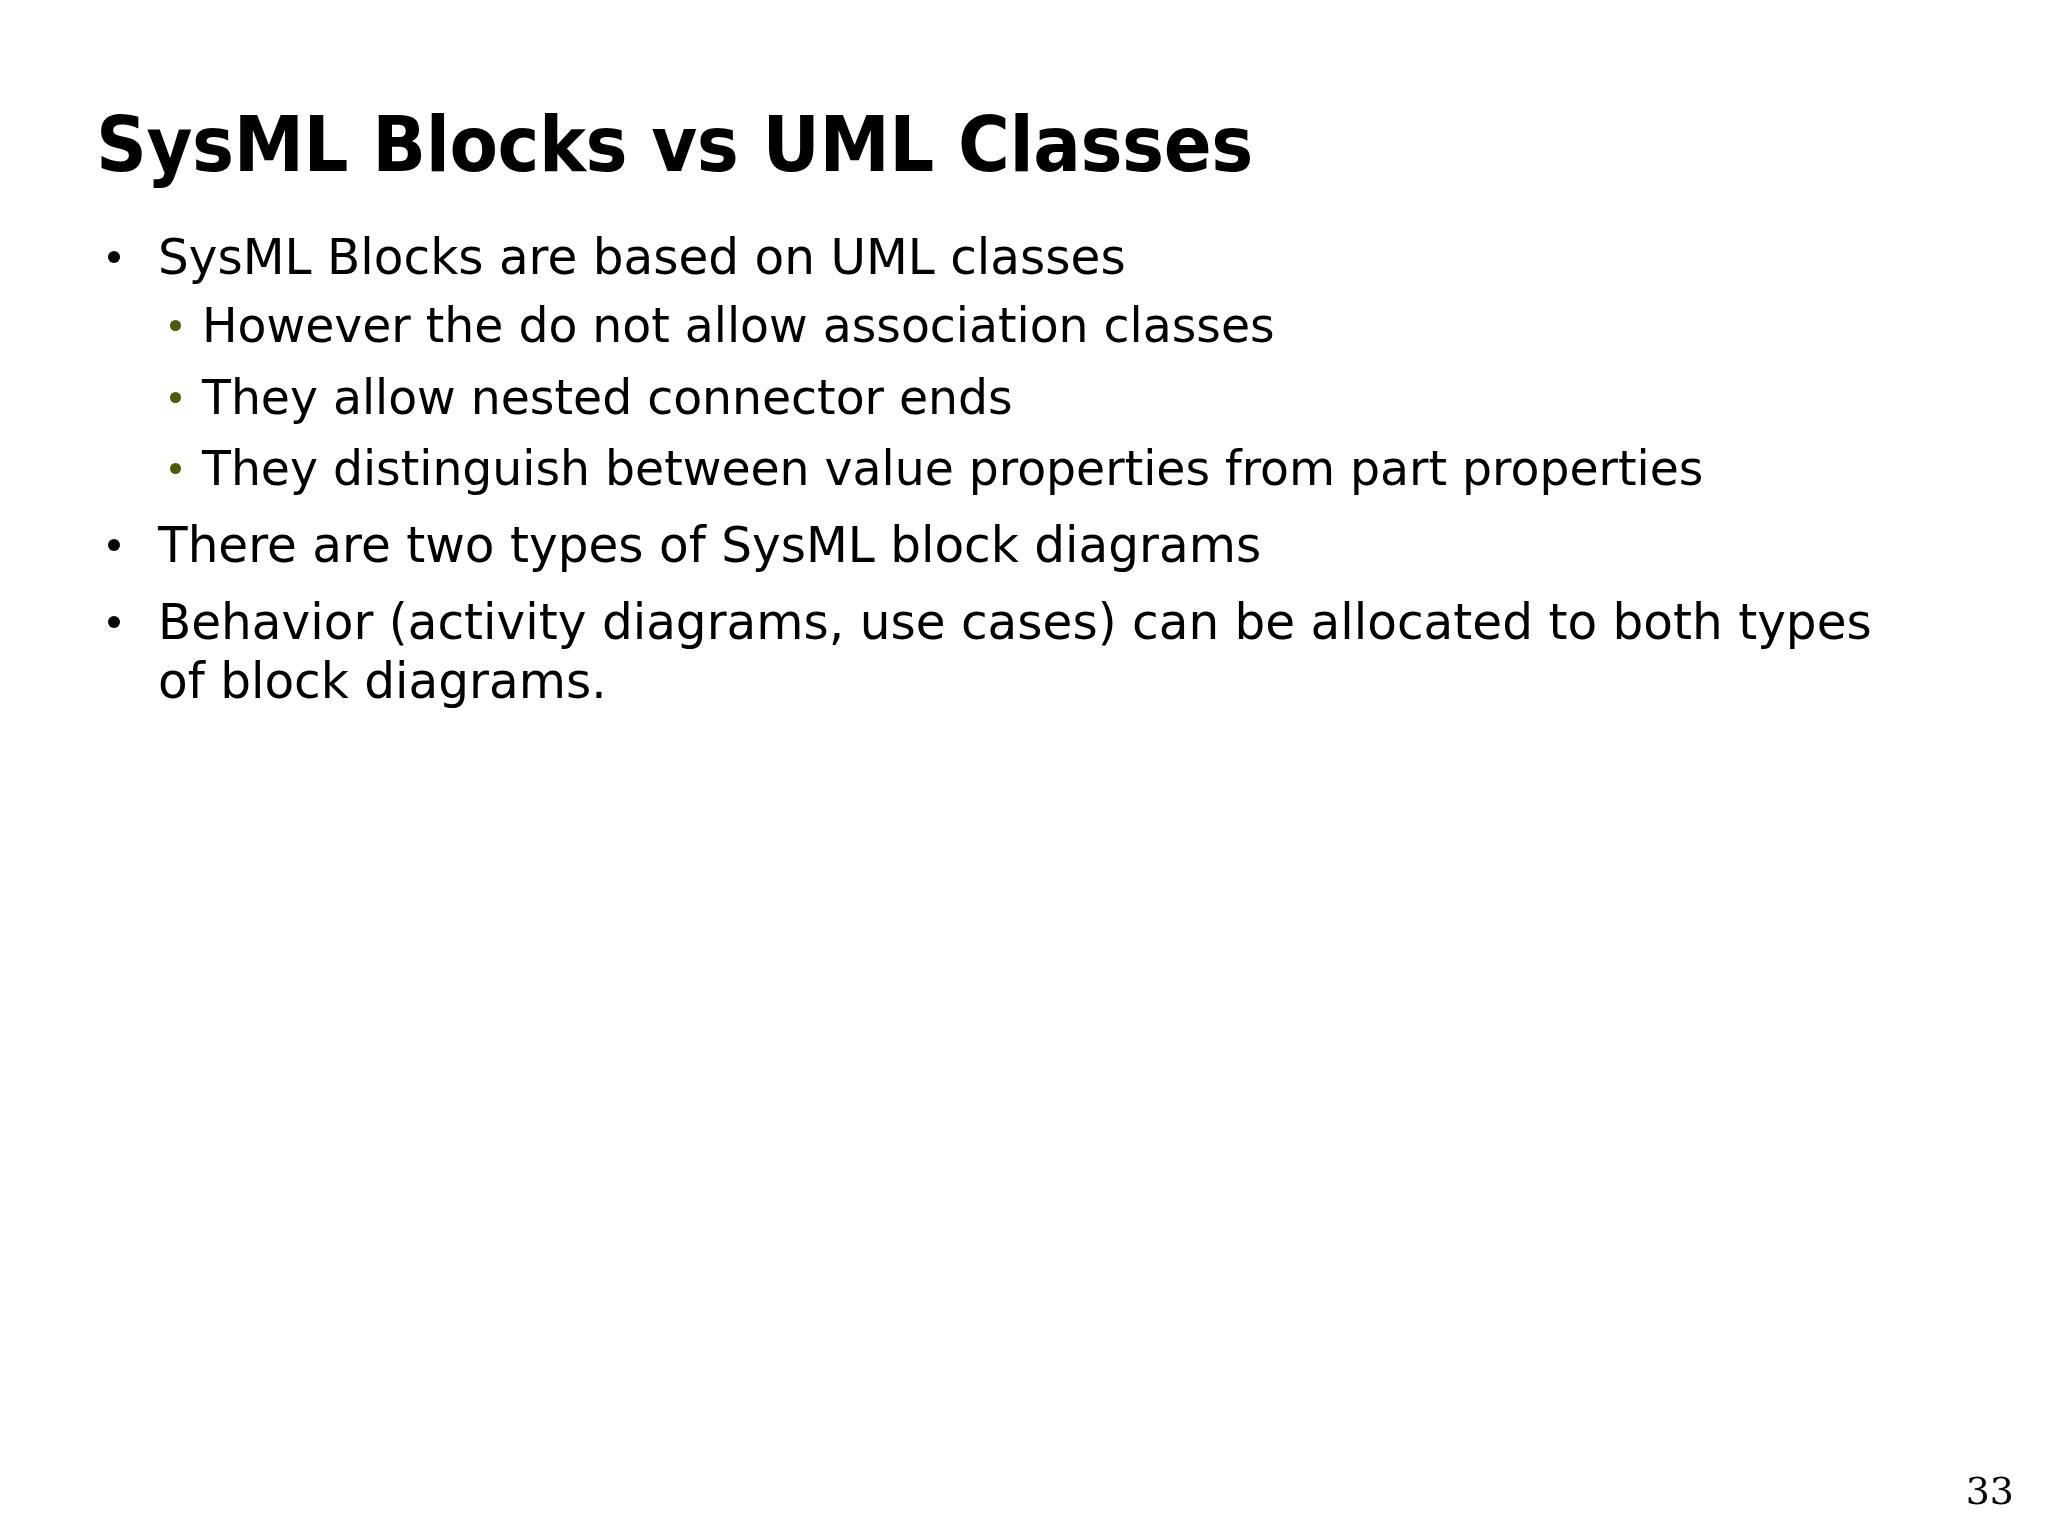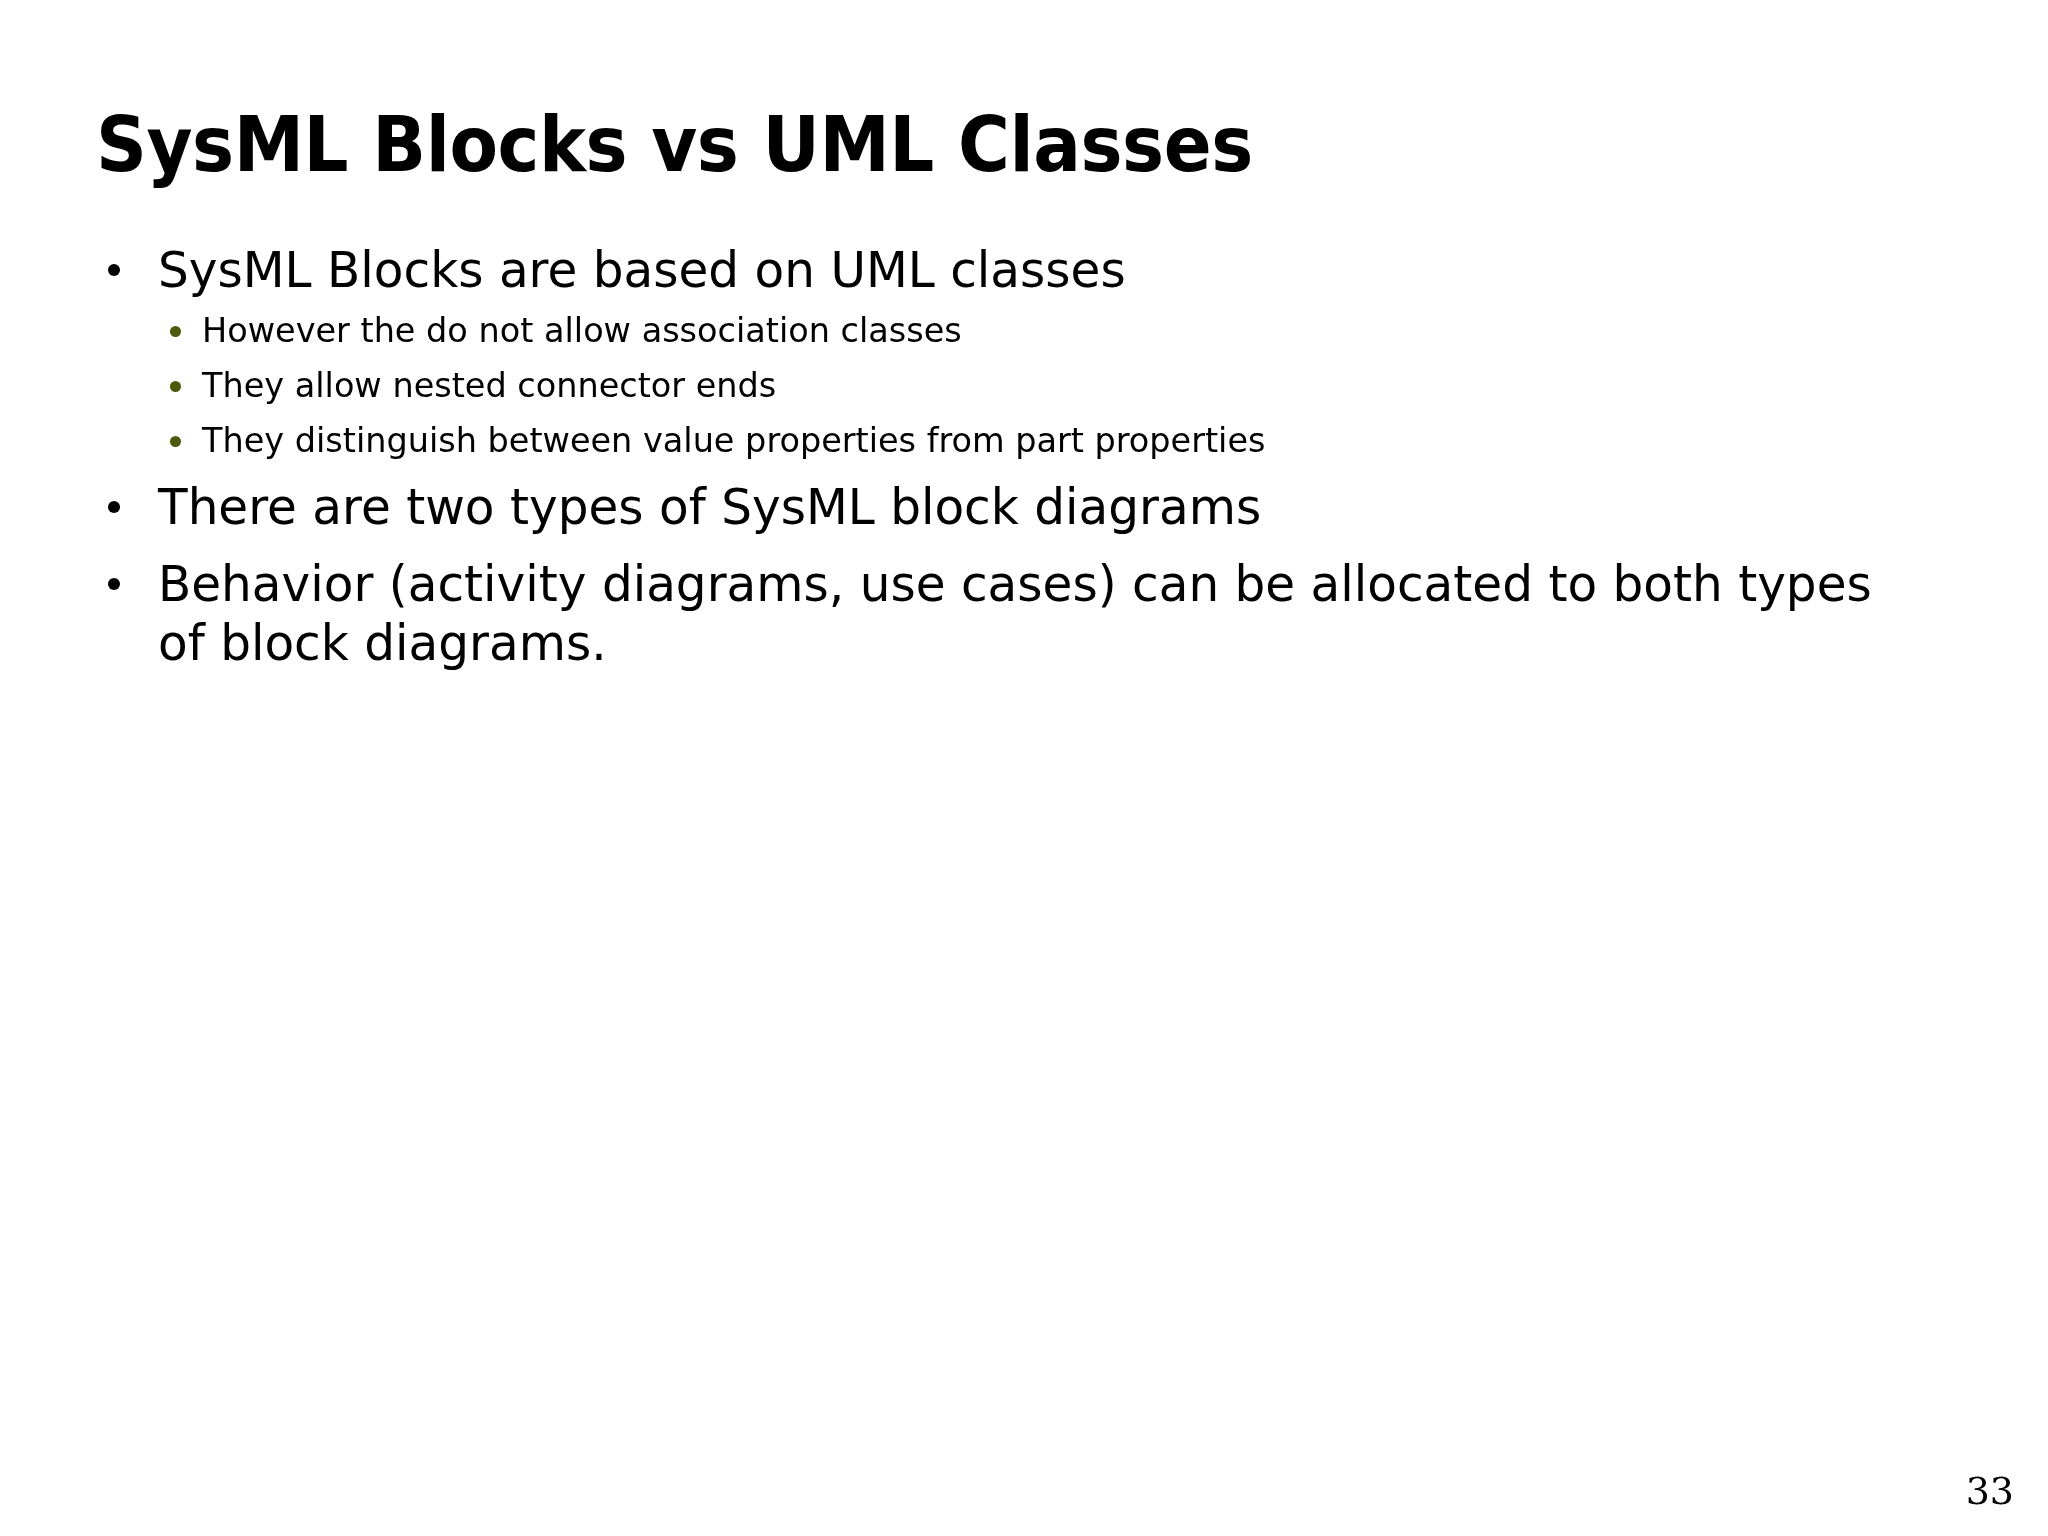--- a/index.html
+++ b/index.html
@@ -36,21 +36,21 @@
     color: #000000;
     transform: scaleX(0.93);
     transform-origin: left center;
     white-space: nowrap;
   }
 
   
   .body-area {
     position: absolute;
     left: 100px;
-    top: 241px;
+    top: 228px;
     width: 1880px;
   }
 
   ul.lvl1 {
     list-style: none;
     margin: 0;
     padding: 0;
   }
 
   
@@ -80,21 +80,21 @@
 
   
   ul.lvl2 {
     list-style: none;
     margin: 10px 0 18px 0;
     padding: 0 0 0 64px;
   }
   li.l2 {
     position: relative;
     padding-left: 38px;
-    font-size: 34px;
+    font-size: 48px;
     line-height: 1.2;
     color: #000000;
     margin: 4px 0 14px 0;
     font-family: "DejaVu Sans", sans-serif;
   }
   li.l2 > .dot2 {
     position: absolute;
     left: 6px;
     top: 0.48em;
     width: 11px;

